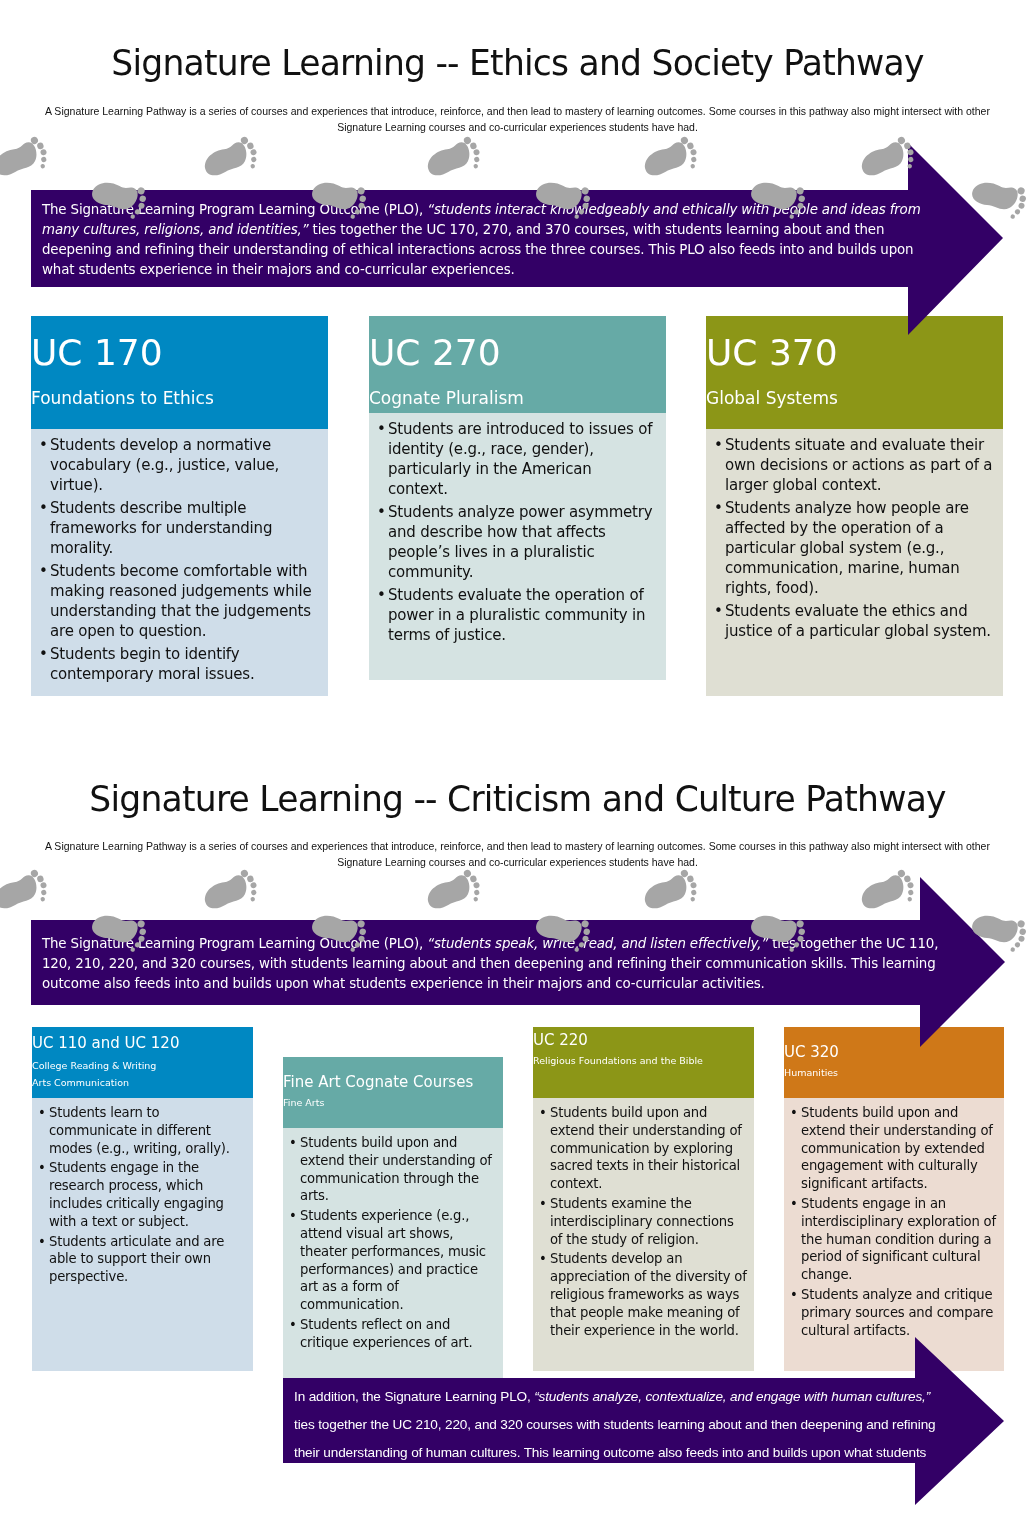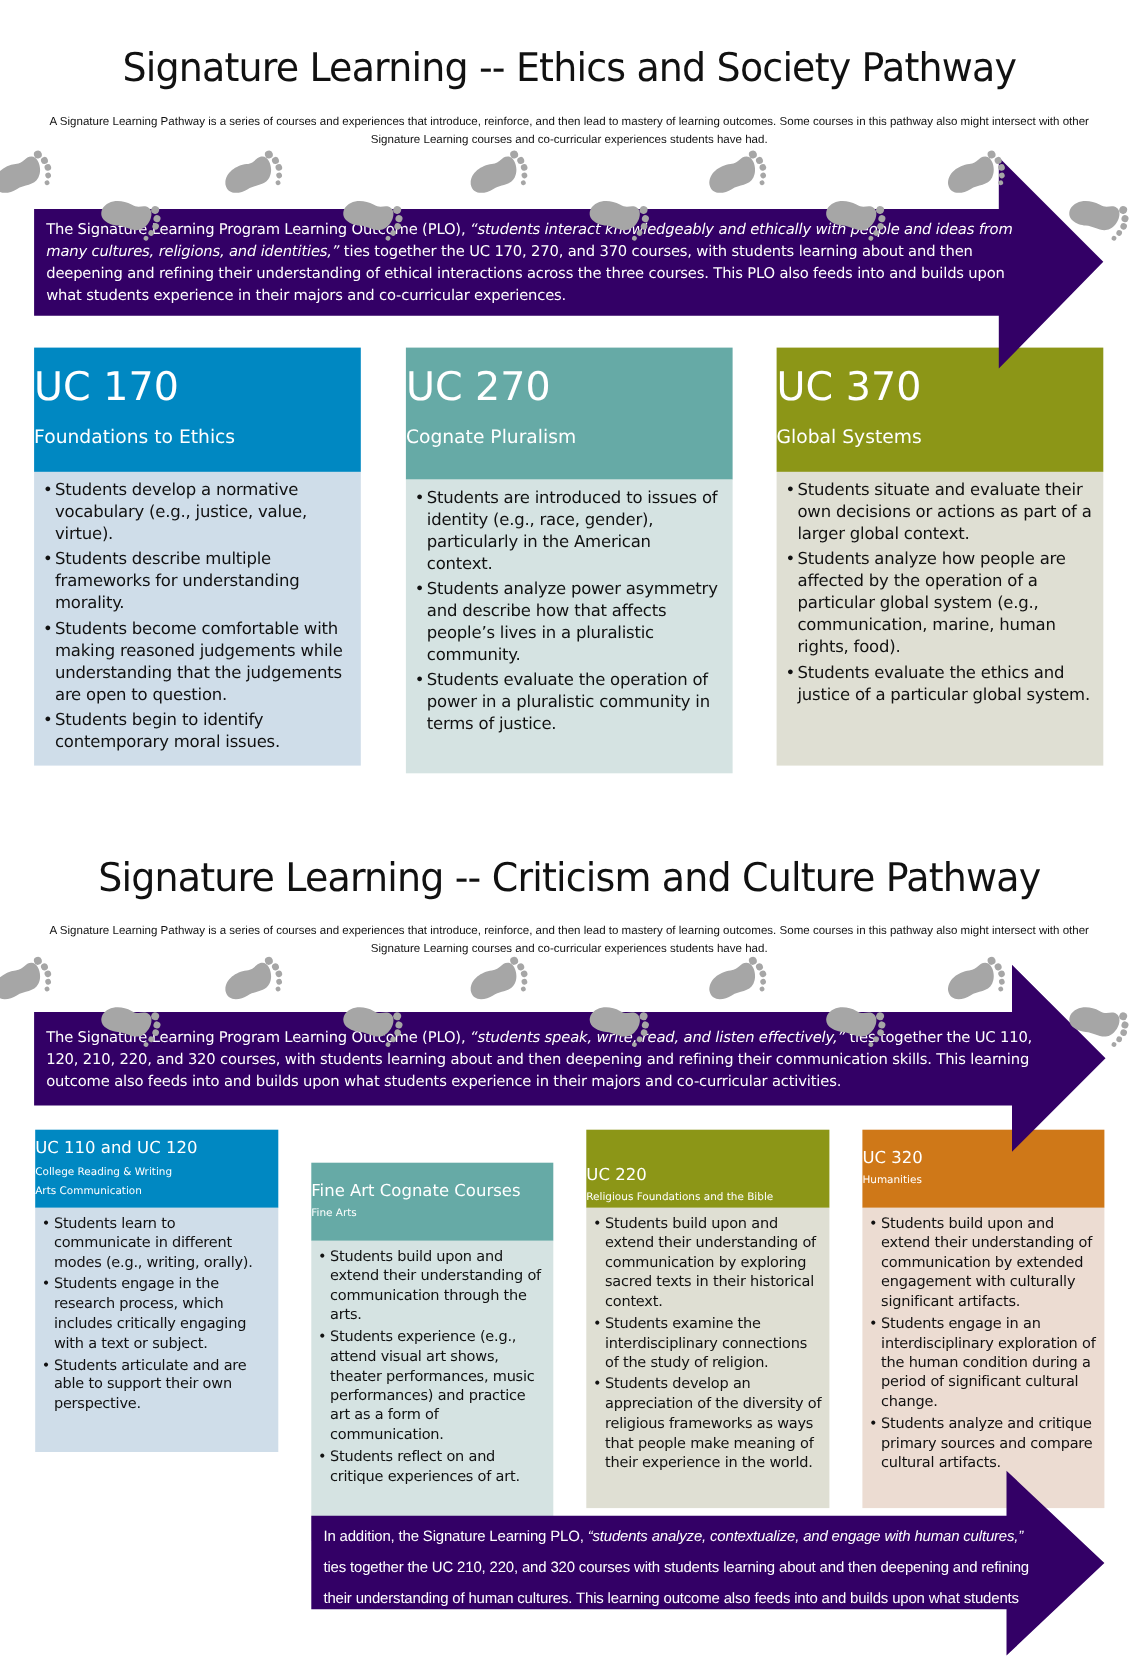--- a/index.html
+++ b/index.html
@@ -43,21 +43,21 @@
     <ul class="bullets">
       <li>Students develop a normative vocabulary (e.g., justice, value, virtue).</li>
       <li>Students describe multiple frameworks for understanding morality.</li>
       <li>Students become comfortable with making reasoned judgements while understanding that the judgements are open to question.</li>
       <li>Students begin to identify contemporary moral issues.</li>
     </ul>
   </div>
 </div>
 
 <div class="abs big-card" style="left:369px; top:316px; width:297px; height:380px; z-index:0;">
-  <div class="card-head" style="background:#66aaa6; height:120px;">
+  <div class="card-head" style="background:#66aaa6; height:97px;">
     <div style="font-size:36px; padding-top:15px; line-height:44px;">UC 270</div>
     <div style="font-size:17px; padding-top:13px;">Cognate Pluralism</div>
   </div>
   <div class="card-body" style="background:#d5e3e2; height:267px; padding:6px 12px 0 8px; box-sizing:border-box;">
     <ul class="bullets">
       <li>Students are introduced to issues of identity (e.g., race, gender), particularly in the American context.</li>
       <li>Students analyze power asymmetry and describe how that affects people’s lives in a pluralistic community.</li>
       <li>Students evaluate the operation of power in a pluralistic community in terms of justice.</li>
     </ul>
   </div>
@@ -83,21 +83,21 @@
 
 <div class="abs title" style="top:778px;">Signature Learning -- Criticism and Culture Pathway</div>
 <div class="abs intro" style="top:838px;">A Signature Learning Pathway is a series of courses and experiences that introduce, reinforce, and then lead to mastery of learning outcomes. Some courses in this pathway also might intersect with other Signature Learning courses and co-curricular experiences students have had.</div>
 
 <div class="abs small-card" style="left:32px; top:1027px; width:221px; height:344px;">
   <div class="card-head" style="background:#0088c2; height:71px;">
     <div style="font-size:15px; padding-top:7px; line-height:18px;">UC 110 and UC 120</div>
     <div style="font-size:9.5px; padding-top:5px; line-height:18px;">College Reading &amp; Writing</div>
     <div style="font-size:9.5px; line-height:15px;">Arts Communication</div>
   </div>
-  <div class="card-body" style="background:#cfdde9; height:222px; padding:6px 8px 0 6px; box-sizing:border-box;">
+  <div class="card-body" style="background:#cfdde9; height:273px; padding:6px 8px 0 6px; box-sizing:border-box;">
     <ul class="bullets">
       <li>Students learn to communicate in different modes (e.g., writing, orally).</li>
       <li>Students engage in the research process, which includes critically engaging with a text or subject.</li>
       <li>Students articulate and are able to support their own perspective.</li>
     </ul>
   </div>
 </div>
 
 <div class="abs small-card" style="left:283px; top:1057px; width:220px; height:400px;">
   <div class="card-head" style="background:#66aaa6; height:71px;">
@@ -108,21 +108,21 @@
     <ul class="bullets">
       <li>Students build upon and extend their understanding of communication through the arts.</li>
       <li>Students experience (e.g., attend visual art shows, theater performances, music performances) and practice art as a form of communication.</li>
       <li>Students reflect on and critique experiences of art.</li>
     </ul>
   </div>
 </div>
 
 <div class="abs small-card" style="left:533px; top:1027px; width:221px; height:344px;">
   <div class="card-head" style="background:#8c9617; height:71px;">
-    <div style="font-size:15px; padding-top:32px; line-height:18px;">UC 220</div>
+    <div style="font-size:15px; padding-top:4px; line-height:18px;">UC 220</div>
     <div style="font-size:9.5px; padding-top:4px; line-height:15px;">Religious Foundations and the Bible</div>
   </div>
   <div class="card-body" style="background:#dfdfd3; height:273px; padding:6px 6px 0 6px; box-sizing:border-box;">
     <ul class="bullets">
       <li>Students build upon and extend their understanding of communication by exploring sacred texts in their historical context.</li>
       <li>Students examine the interdisciplinary connections of the study of religion.</li>
       <li>Students develop an appreciation of the diversity of religious frameworks as ways that people make meaning of their experience in the world.</li>
     </ul>
   </div>
 </div>

